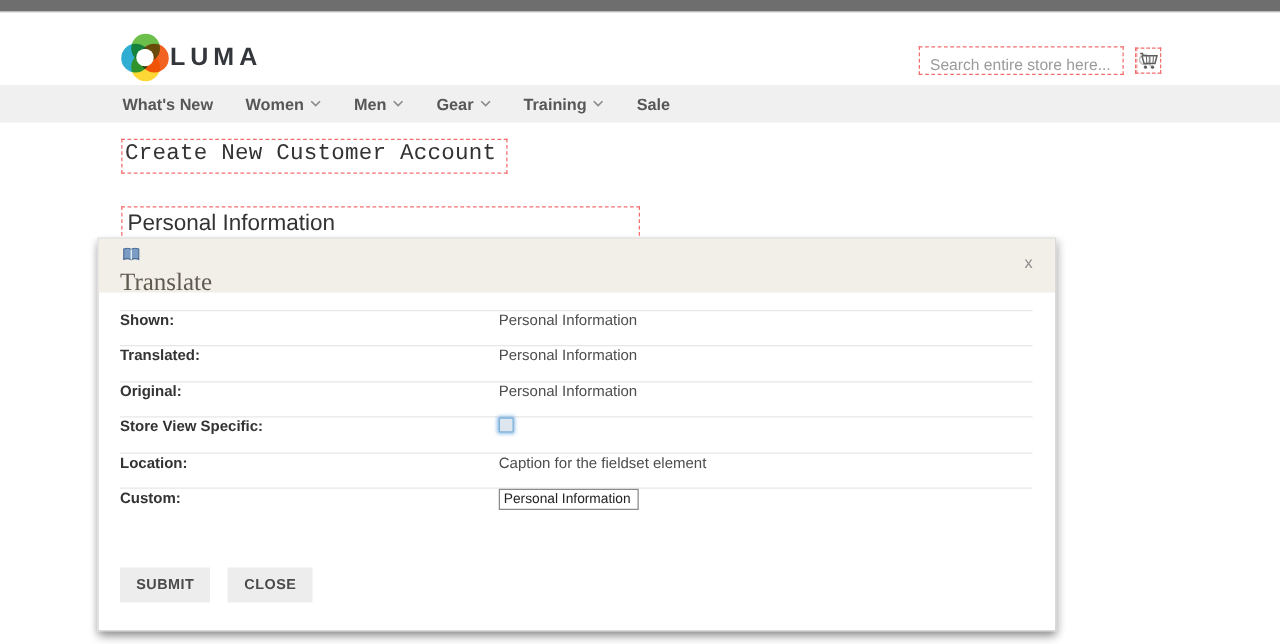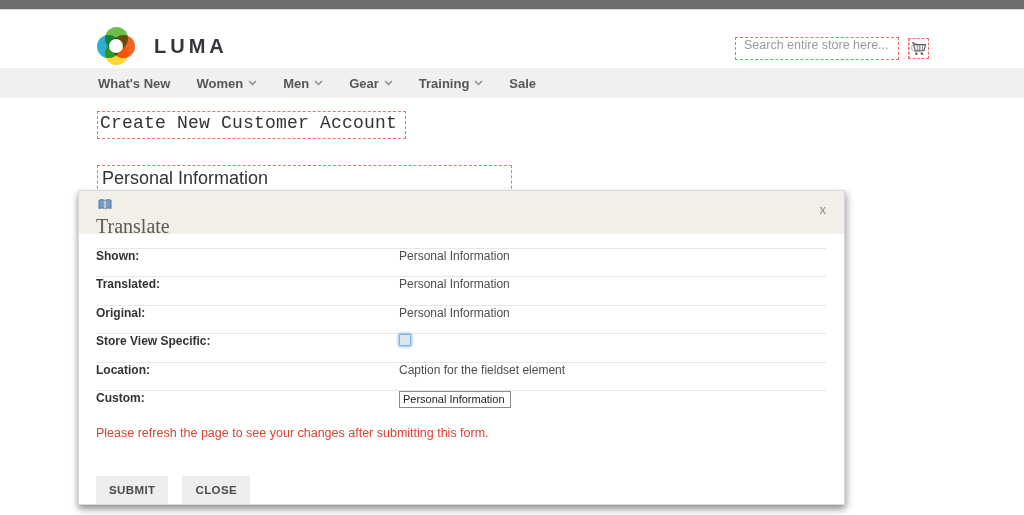--- a/index.html
+++ b/index.html
@@ -12,24 +12,24 @@
   
   .site-header { position:absolute; left:0; top:10px; width:1024px; height:58px; background:#fff; }
   .logo { position:absolute; left:97px; top:17px; display:flex; align-items:center; cursor:pointer; }
   .logo-ring { position:relative; width:38px; height:38px; }
   .logo-ring .c { position:absolute; width:23px; height:23px; border-radius:50%; mix-blend-mode:multiply; }
   .c-green  { left:7.5px; top:0;      background:#6dbf4b; }
   .c-blue   { left:0;     top:7.5px;  background:#2fadd3; }
   .c-orange { left:15px;  top:7.5px;  background:#f26322; }
   .c-yellow { left:7.5px; top:15px;   background:#fdd733; }
   .logo-center { position:absolute; left:12px; top:12px; width:14px; height:14px; background:#fff; border-radius:50%; z-index:2; }
-  .logo-text { margin-left:19px; font-size:20px; font-weight:bold; letter-spacing:4px; color:#33363b; }
+  .logo-text { margin-left:1px; font-size:20px; font-weight:bold; letter-spacing:4px; color:#33363b; }
 
   .search-box { position:absolute; left:735px; top:27px; width:164px; height:23px;
-                border:1px dashed #f46e6e; display:flex; align-items:flex-start; background:#fff; }
+                border:1px dashed #f46e6e; display:flex; align-items:flex-end; background:#fff; }
   .search-input { flex:1; border:none; outline:none; font-size:12.5px; color:#777; padding:0 4px 0 8px;
                   font-family:"Liberation Sans", sans-serif; background:transparent; }
   .search-input::placeholder { color:#9b9b9b; opacity:1; }
   .search-icon-wrap { width:23px; height:100%; border-left:1px dashed #f4a0a0; display:flex; align-items:center; justify-content:center; cursor:pointer; }
   .cart-box { position:absolute; left:908px; top:28px; width:21px; height:21px;
               border:1px dashed #f46e6e; display:flex; align-items:center; justify-content:center; cursor:pointer; }
 
   
   .nav { position:absolute; left:0; top:68px; width:1024px; height:30px; background:#f0f0f0; display:flex; align-items:center; }
   .nav-inner { display:flex; margin-left:98px; gap:26px; }
@@ -170,20 +170,19 @@
     </div>
     <div class="trow">
       <span class="trow-label">Location:</span>
       <span class="trow-value">Caption for the fieldset element</span>
     </div>
     <div class="trow">
       <span class="trow-label">Custom:</span>
       <input class="custom-input" type="text" value="Personal Information" style="">
     </div>
 
-    <div class="dlg-note">Please refresh the page to see your changes after submitting this form.</div>
 
     <div class="dlg-buttons">
       <button class="dlg-btn">SUBMIT</button>
       <button class="dlg-btn">CLOSE</button>
     </div>
   </div>
 </div>
 
 </body></html>

